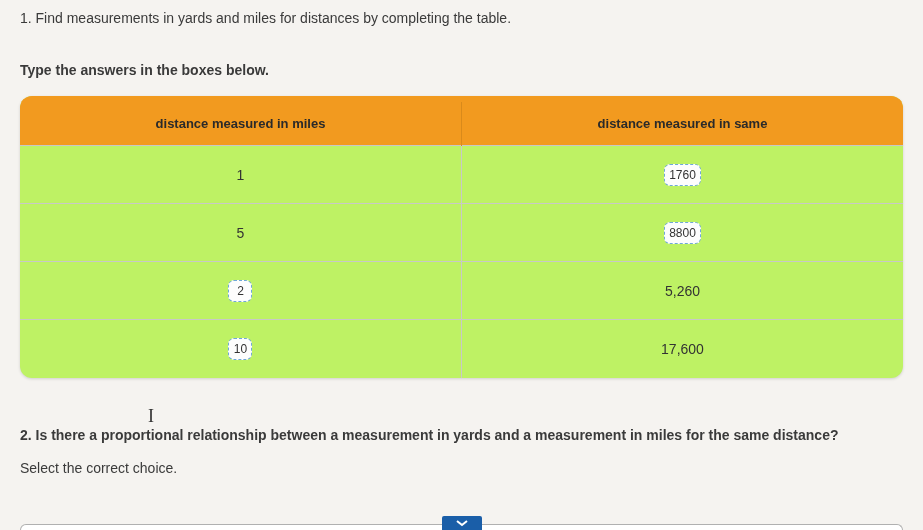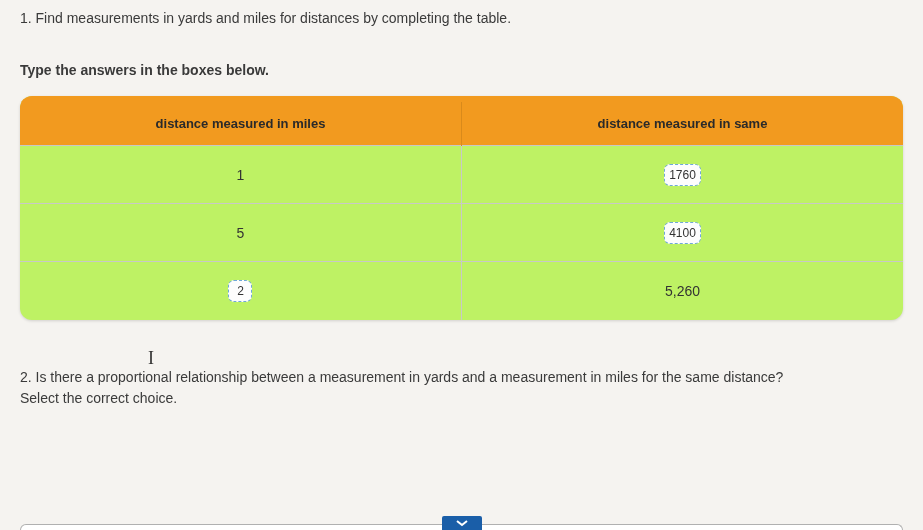--- a/index.html
+++ b/index.html
@@ -51,21 +51,21 @@
     min-width: 24px;
   }
   .cursor {
     font-family: "Times New Roman", serif;
     font-size: 18px;
     display: inline-block;
     margin-left: 128px;
     margin-bottom: -4px;
     color: #333;
   }
-  .q2 { margin-bottom: 2px; line-height: 1.5; }
+  .q2 { margin-bottom: 14px; line-height: 1.5; font-weight: bold; }
   .select-bar {
     position: absolute;
     left: 20px; right: 20px; bottom: 0;
     height: 6px;
     border: 1px solid #b0b0b0;
     border-bottom: none;
     border-radius: 6px 6px 0 0;
     background: #fff;
   }
   .chev {
@@ -98,25 +98,29 @@
         <th>distance measured in same</th>
       </tr>
     </thead>
     <tbody>
         <tr>
           <td>1</td>
           <td><span class="answer-box">1760</span></td>
         </tr>
         <tr>
           <td>5</td>
-          <td><span class="answer-box">4100</span></td>
+          <td><span class="answer-box">8800</span></td>
         </tr>
         <tr>
           <td><span class="answer-box">2</span></td>
           <td>5,260</td>
+        </tr>
+        <tr>
+          <td><span class="answer-box">10</span></td>
+          <td>17,600</td>
         </tr>
       </tbody>
   </table>
 </div>
 
 <span class="cursor">I</span>
 <p class="q2">2. Is there a proportional relationship between a measurement in yards and a measurement in miles for the same distance?</p>
 <p>Select the correct choice.</p>
 
 <div class="select-bar"></div>

